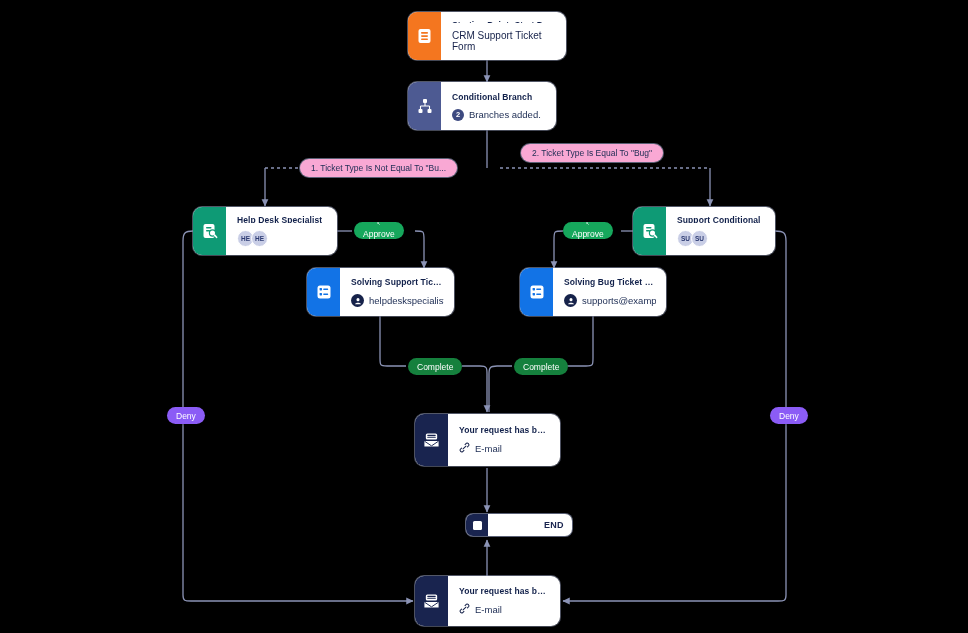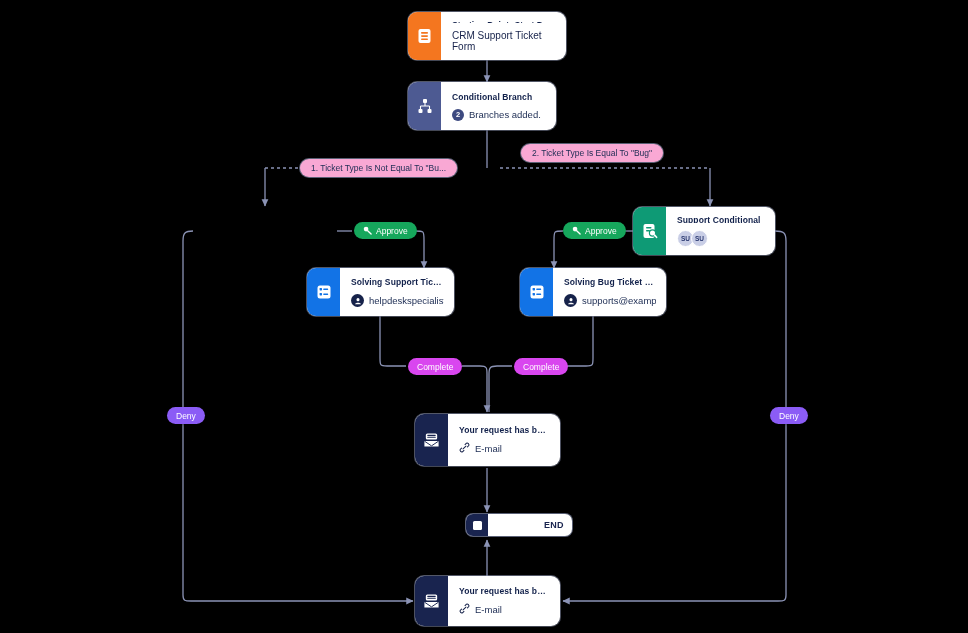--- a/index.html
+++ b/index.html
@@ -120,22 +120,22 @@
     gap: 4px;
     height: 17px;
     padding: 0 9px;
     border-radius: 9px;
     font-size: 8.5px;
     color: #ffffff;
     white-space: nowrap;
     z-index: 6;
     box-shadow: 0 1px 2px rgba(0,0,0,.3);
   }
-  .pill-green { background: #16a75c; }
-  .pill-blue  { background: #d946ef; }
+  .pill-green { background: #16a75c; flex-direction: column; }
+  .pill-blue  { background: #15803d; }
   .pill-red   { background: #8b5cf6; }
   .pill-cond {
     position: absolute;
     display: flex;
     align-items: center;
     justify-content: center;
     height: 18px;
     padding: 0 11px;
     border-radius: 9px;
     background: #f9a8d4;
@@ -257,20 +257,38 @@
       <div class="n-sub">
         <span class="count-badge">2</span>
         <span>Branches added.</span>
       </div>
     </div>
   </div>
 
   <div class="pill-cond" style="left:300px; top:159px;">1. Ticket Type Is Not Equal To "Bu...</div>
   <div class="pill-cond" style="left:521px; top:144px;">2. Ticket Type Is Equal To "Bug"</div>
 
+  <div class="node" style="left:193px; top:207px; width:144px; height:48px;">
+    <div class="iconcol ic-green">
+      <svg width="16" height="16" viewBox="0 0 16 16" xmlns="http://www.w3.org/2000/svg">
+        <rect x="1.5" y="1" width="11" height="14" rx="2" fill="#ffffff"></rect>
+        <rect x="4" y="4" width="5.5" height="1.4" rx=".7" fill="#0e9a75"></rect>
+        <rect x="4" y="7" width="4" height="1.4" rx=".7" fill="#0e9a75"></rect>
+        <circle cx="10.5" cy="10" r="3.1" fill="#ffffff" stroke="#0e9a75" stroke-width="1.2"></circle>
+        <path d="M12.6,12.1 L14.6,14.3" stroke="#ffffff" stroke-width="1.6" stroke-linecap="round"></path>
+      </svg>
+    </div>
+    <div class="body">
+      <div class="n-title">Help Desk Specialist</div>
+      <div class="avatar-group">
+        <span class="avatar">HE</span>
+        <span class="avatar">HE</span>
+      </div>
+    </div>
+  </div>
 
   <div class="node" style="left:633px; top:207px; width:142px; height:48px;">
     <div class="iconcol ic-green">
       <svg width="16" height="16" viewBox="0 0 16 16" xmlns="http://www.w3.org/2000/svg">
         <rect x="1.5" y="1" width="11" height="14" rx="2" fill="#ffffff"></rect>
         <rect x="4" y="4" width="5.5" height="1.4" rx=".7" fill="#0e9a75"></rect>
         <rect x="4" y="7" width="4" height="1.4" rx=".7" fill="#0e9a75"></rect>
         <circle cx="10.5" cy="10" r="3.1" fill="#ffffff" stroke="#0e9a75" stroke-width="1.2"></circle>
         <path d="M12.6,12.1 L14.6,14.3" stroke="#ffffff" stroke-width="1.6" stroke-linecap="round"></path>
       </svg>

